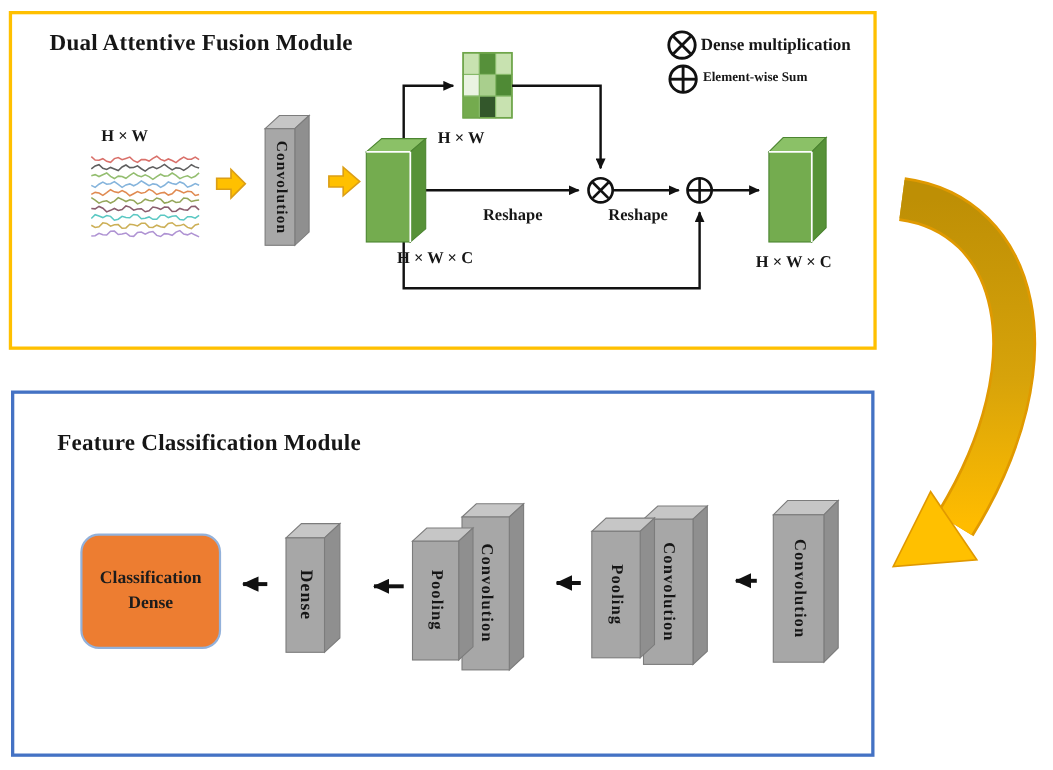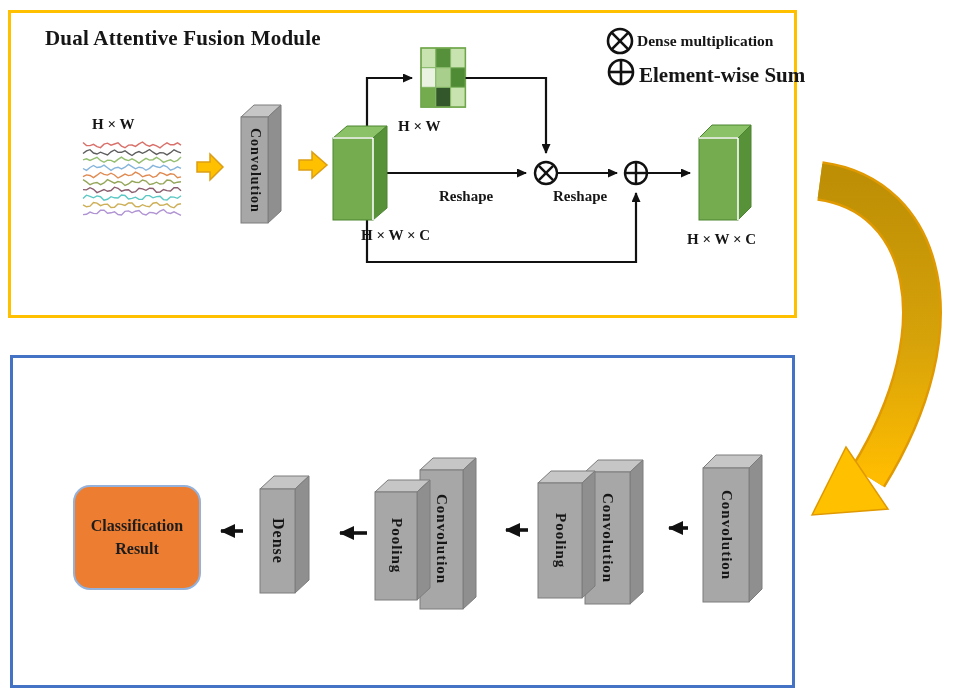--- a/index.html
+++ b/index.html
@@ -192,25 +192,26 @@
 
   <div class="lbl small ctr" style="left:398px; top:118px; width:90px;">H × W</div>
 
   <div class="lbl small ctr" style="left:439px; top:188px; width:80px;">Reshape</div>
 
   <div class="lbl small ctr" style="left:553px; top:188px; width:80px;">Reshape</div>
 
   <div class="lbl small ctr" style="left:687px; top:231px; width:120px;">H × W × C</div>
 
   <div class="lbl" style="left:637px; top:32px; font-size:15.5px;">Dense multiplication</div>
-  <div class="lbl" style="left:639px; top:63px; font-size:21px;">Element-wise Sum</div>
-
+  <div class="lbl" style="left:639px; top:63px; font-size:12px;">Element-wise Sum</div>
+
+  <div class="lbl title" style="left:52px; top:390px;">Feature Classification Module</div>
 
   <div id="result-box">
-    <span>Classification Result</span>
+    <span>Classification Dense</span>
   </div>
 
   <div class="vlabel" style="left:260px; top:489px; width:35px; height:104px; font-size:16px;">Dense</div>
 
   <div class="vlabel" style="left:375px; top:492px; width:42px; height:108px; font-size:15px;">Pooling</div>
 
   <div class="vlabel" style="left:420px; top:470px; width:43px; height:139px; font-size:15px;">Convolution</div>
 
   <div class="vlabel" style="left:538px; top:483px; width:44px; height:115px; font-size:15px;">Pooling</div>
 

